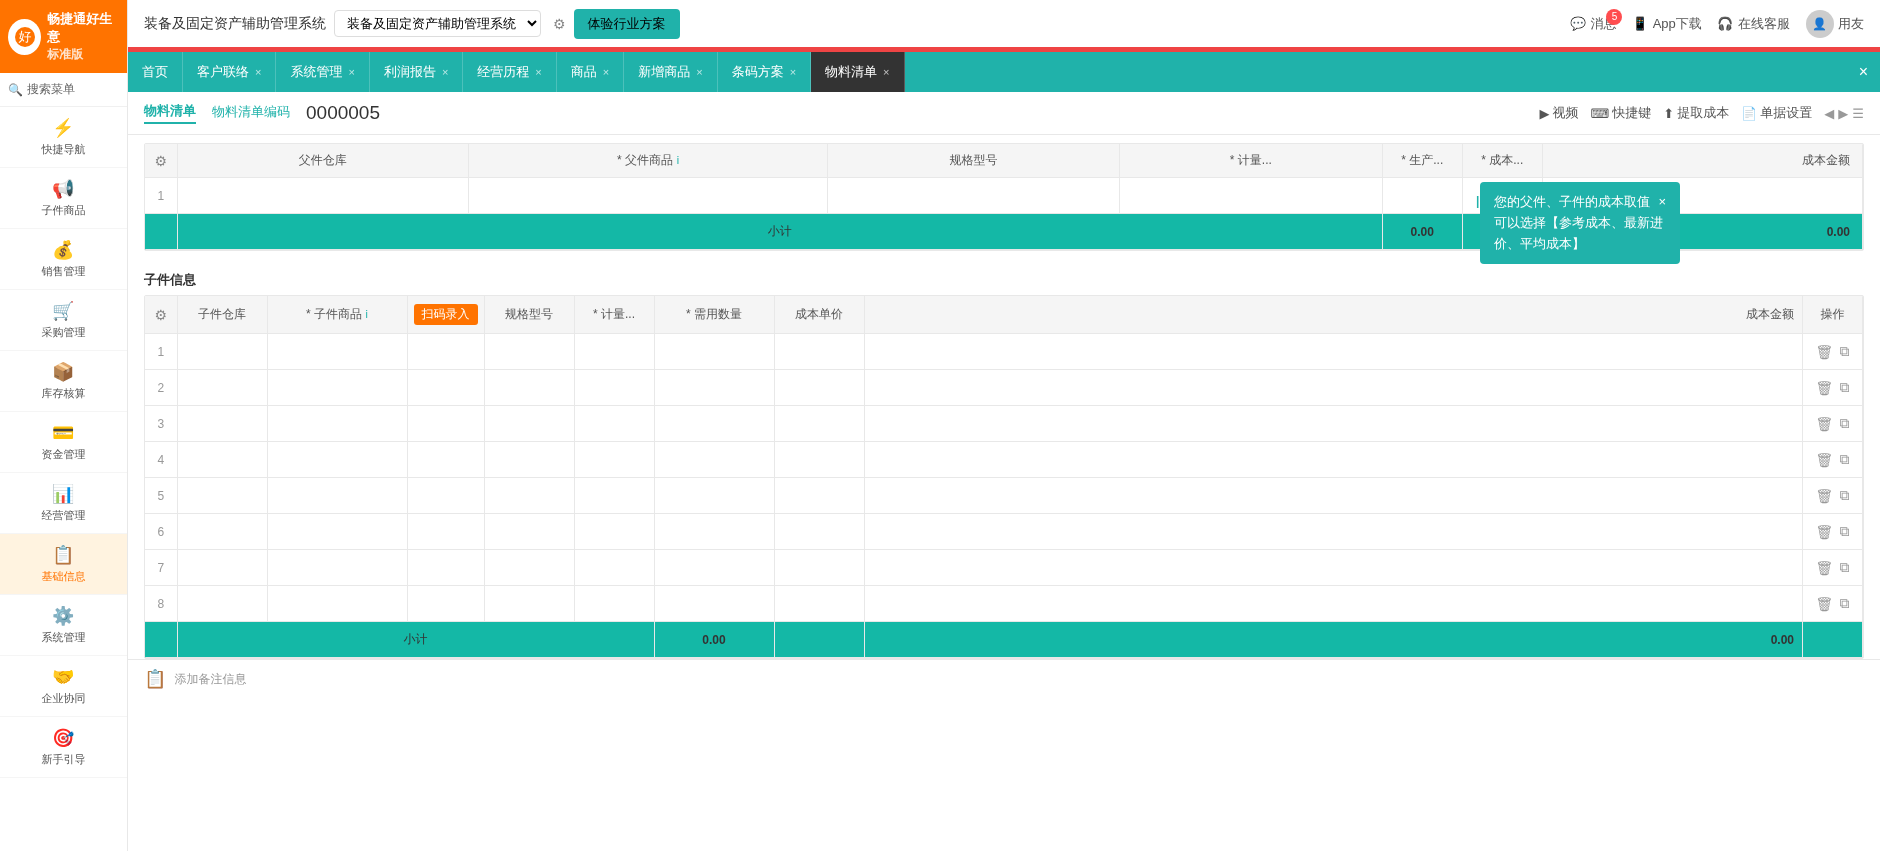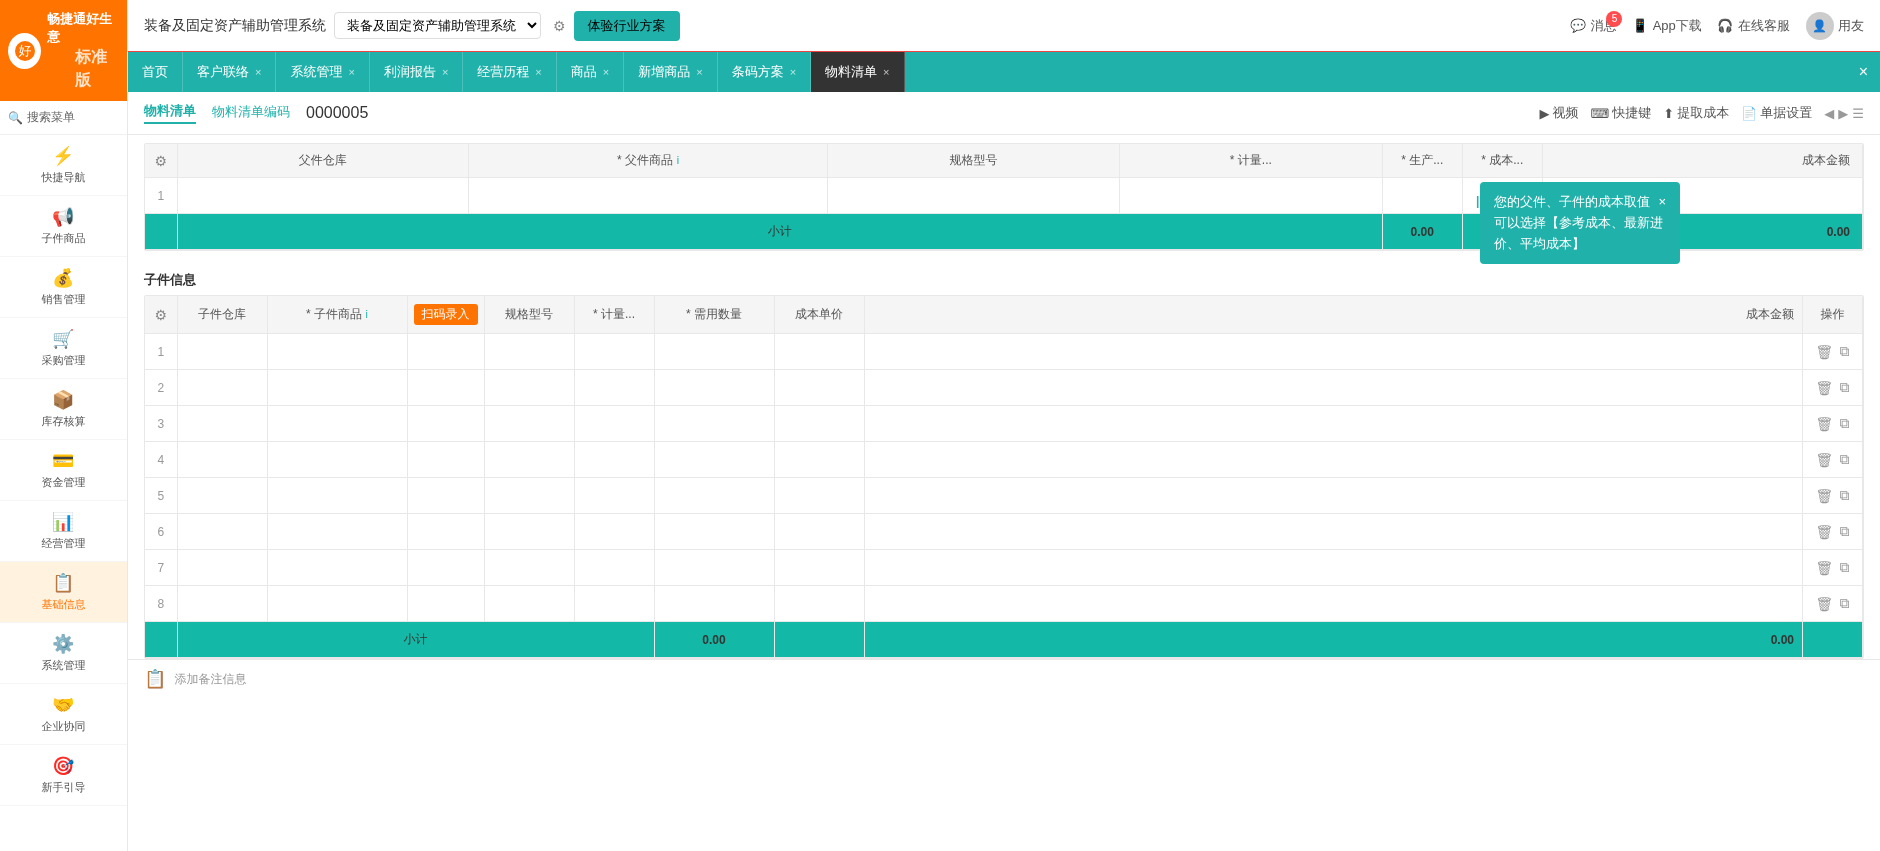--- a/index.html
+++ b/index.html
@@ -15,21 +15,21 @@
     .sidebar-search span { color: #666; font-size: 12px; }
     .sidebar-item { display: flex; flex-direction: column; align-items: center; padding: 10px 4px; cursor: pointer; color: #555; border-bottom: 1px solid #f5f5f5; transition: background 0.2s; }
     .sidebar-item.active { background: #fff3e0; color: #ff7300; }
     .sidebar-item .icon { font-size: 18px; margin-bottom: 3px; }
     .sidebar-item .label { font-size: 11px; text-align: center; }
 
     
     .main { flex: 1; display: flex; flex-direction: column; overflow: hidden; }
 
     
-    .topbar { background: #fff; height: 52px; display: flex; align-items: center; padding: 13px 16px; border-bottom: 1px solid #ef4444; justify-content: space-between; }
+    .topbar { background: #fff; height: 52px; display: flex; align-items: center; padding: 13px 16px; border-bottom: 5px solid #ef4444; justify-content: space-between; }
     .topbar-left { display: flex; align-items: center; gap: 8px; }
     .topbar-title { font-size: 14px; color: #333; }
     .topbar-select { border: 1px solid #ddd; border-radius: 4px; padding: 4px 8px; font-size: 13px; background: #fff; cursor: pointer; }
     .topbar-gear { color: #666; font-size: 16px; cursor: pointer; margin-left: 4px; }
     .topbar-btn { background: #20b2aa; color: #000000; border: none; border-radius: 4px; padding: 6px 14px; font-size: 13px; cursor: pointer; }
     .topbar-right { display: flex; align-items: center; gap: 16px; color: #555; font-size: 13px; }
     .topbar-right-item { display: flex; align-items: center; gap: 4px; cursor: pointer; position: relative; }
     .badge { background: #ff4d4f; color: #fff; border-radius: 50%; width: 16px; height: 16px; font-size: 10px; display: flex; align-items: center; justify-content: center; position: absolute; top: -6px; right: -6px; }
     .avatar { width: 28px; height: 28px; background: #ccc; border-radius: 50%; display: flex; align-items: center; justify-content: center; color: #fff; font-size: 12px; }
 
@@ -40,21 +40,21 @@
     .nav-tab .close-x { color: rgba(255,255,255,0.7); font-size: 11px; margin-left: 2px; }
     .nav-tab-close-all { margin-left: auto; padding: 0 12px; color: #fff; cursor: pointer; font-size: 16px; }
 
     
     .content { flex: 1; background: #fff; overflow-y: auto; padding: 0; }
 
     
     .sub-header { display: flex; align-items: center; padding: 10px 16px; border-bottom: 1px solid #e8e8e8; gap: 16px; }
     .sub-header-tab { color: #20b2aa; font-size: 13px; cursor: pointer; padding-bottom: 2px; }
     .sub-header-tab.active { border-bottom: 2px solid #20b2aa; font-weight: bold; }
-    .sub-header-code { color: #333; font-size: 16px; }
+    .sub-header-code { color: #333; font-size: 19px; }
     .sub-header-right { margin-left: auto; display: flex; align-items: center; gap: 12px; color: #555; font-size: 12px; }
     .sub-header-right-item { display: flex; align-items: center; gap: 3px; cursor: pointer; }
     .sub-header-nav { display: flex; align-items: center; gap: 4px; }
 
     
     .section { padding: 8px 16px 0; }
     .section-title { font-size: 13px; font-weight: bold; color: #333; margin-bottom: 6px; }
 
     
     .table-wrapper { border: 1px solid #e8e8e8; border-radius: 2px; overflow: hidden; }
@@ -87,21 +87,21 @@
 <div class="sidebar">
   <div class="sidebar-logo">
     <div class="sidebar-logo-icon">
       <svg viewBox="0 0 24 24" fill="#ff7300">
           <circle cx="12" cy="12" r="10" fill="#ff7300"></circle>
           <text x="12" y="16" text-anchor="middle" fill="#fff" font-size="10">好</text>
         </svg>
     </div>
     <div class="sidebar-logo-text">
       <div>畅捷通好生意</div>
-      <div style="font-size:16px;opacity:0.8;margin-left:28px;">标准版</div>
+      <div style="font-size:12px;opacity:0.8;">标准版</div>
     </div>
   </div>
 
   <div class="sidebar-search">
     <span>🔍</span>
     <span>搜索菜单</span>
   </div>
 
   <div class="sidebar-item">
     <span class="icon">⚡</span>

